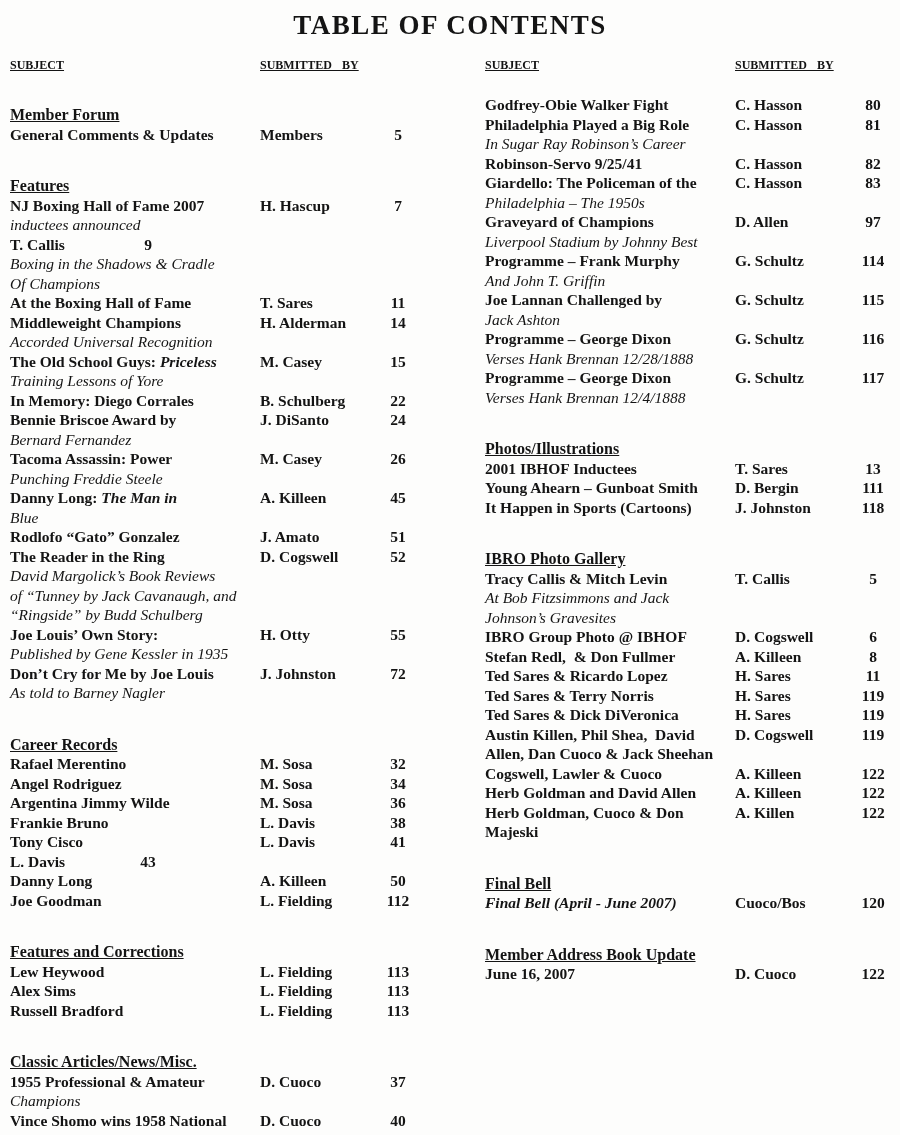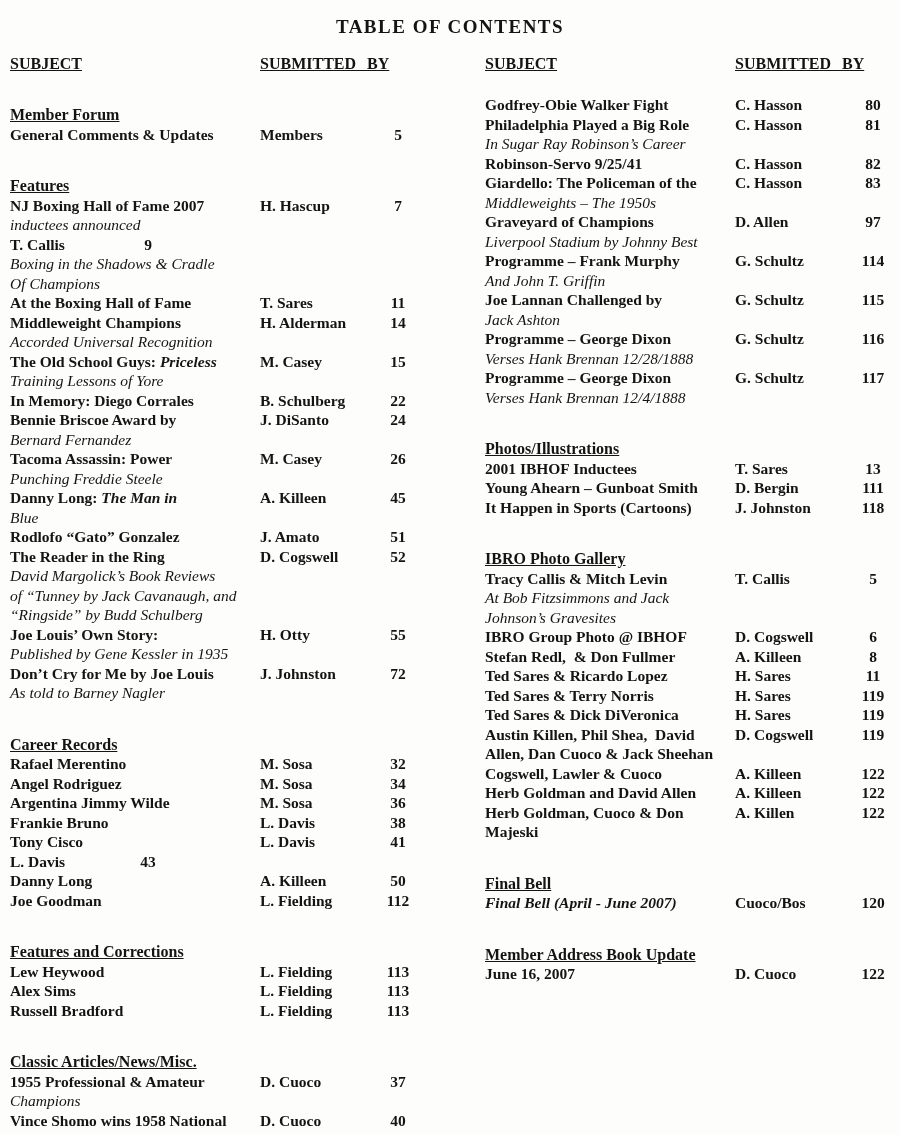--- a/index.html
+++ b/index.html
@@ -13,23 +13,23 @@
     height: 1135px;
     margin: 0 auto;
     background: #fdfdfc;
     color: #141414;
     font-family: "Liberation Serif", "DejaVu Serif", serif;
     overflow: hidden;
     box-sizing: border-box;
   }
   .doc-title {
     margin: 0;
-    padding-top: 16px;
+    padding-top: 10px;
     text-align: center;
-    font-size: 19px;
+    font-size: 27px;
     font-weight: bold;
     letter-spacing: 1.5px;
   }
   .cols {
     display: flex;
     padding: 17px 0 0 10px;
     box-sizing: border-box;
   }
   .col {
     flex: 0 0 auto;
@@ -53,21 +53,21 @@
     white-space: nowrap;
     overflow: visible;
   }
   .cell-page {
     width: 36px;
     flex: 0 0 36px;
     font-weight: bold;
     text-align: center;
   }
   .col-header {
-    font-size: 16px;
+    font-size: 12px;
     font-weight: bold;
   }
   .header-label {
     text-decoration: underline;
     word-spacing: 7px;
   }
   .section {
     margin-top: 22px;
   }
   .section-heading {
@@ -358,21 +358,21 @@
               <span class="cell-by">C. Hasson</span>
               <span class="cell-page">82</span>
             </div>
           </div>
           <div class="entry">
             <div class="row">
               <span class="cell-subject"><span class="t">Giardello: The Policeman of the</span></span>
               <span class="cell-by">C. Hasson</span>
               <span class="cell-page">83</span>
             </div>
-            <div class="subtitle">Middleweights – The 1950s</div>
+            <div class="subtitle">Philadelphia – The 1950s</div>
           </div>
           <div class="entry">
             <div class="row">
               <span class="cell-subject"><span class="t">Graveyard of Champions</span></span>
               <span class="cell-by">D. Allen</span>
               <span class="cell-page">97</span>
             </div>
             <div class="subtitle">Liverpool Stadium by Johnny Best</div>
           </div>
           <div class="entry">

